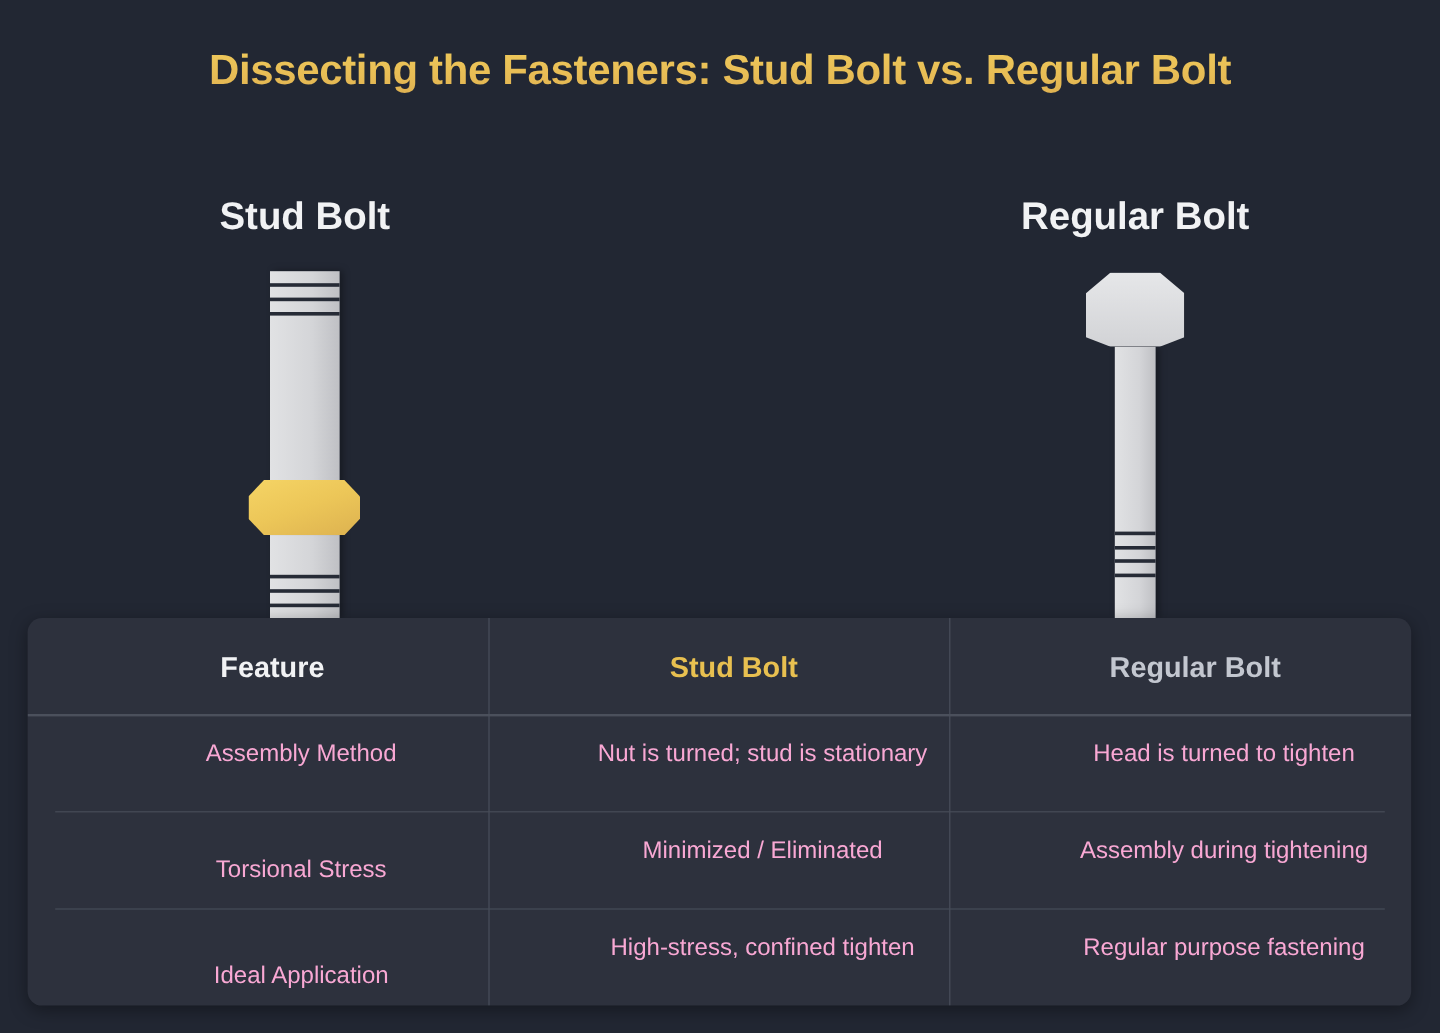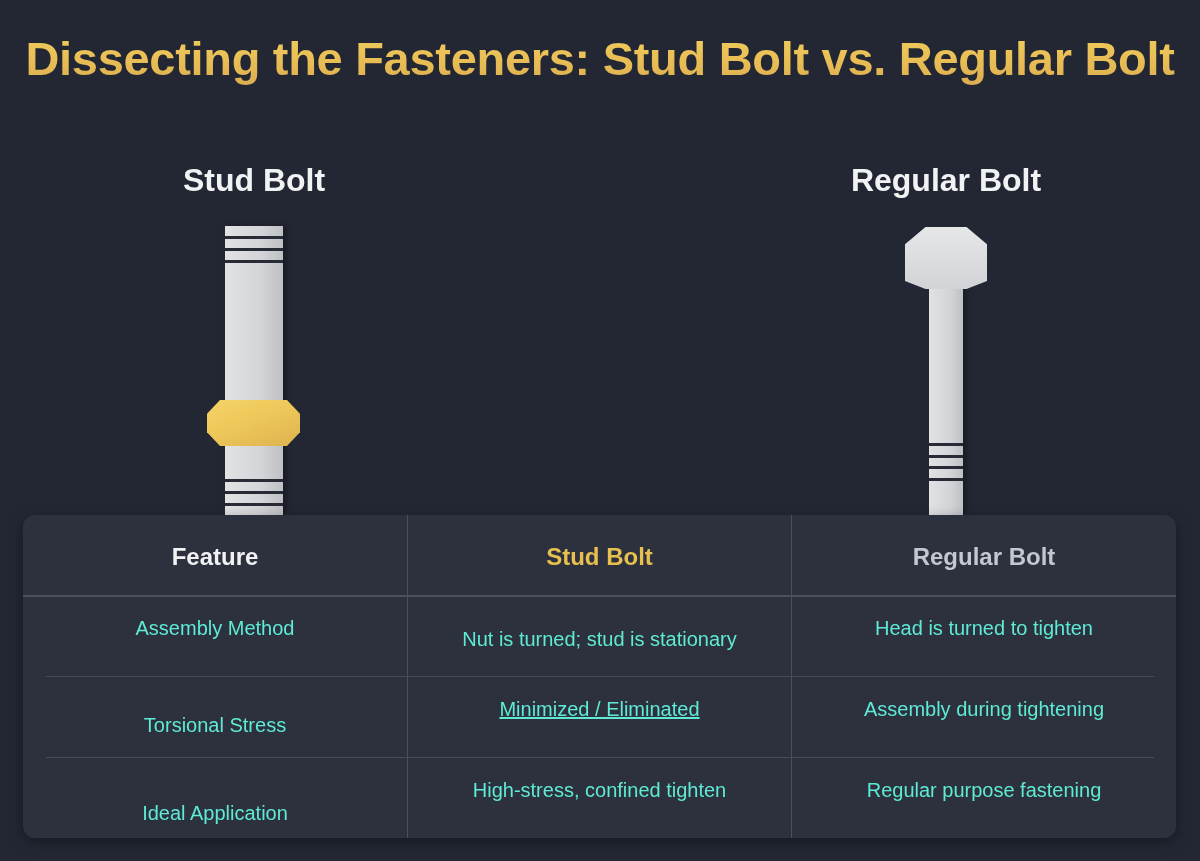--- a/index.html
+++ b/index.html
@@ -13,21 +13,21 @@
       position: relative;
       overflow: hidden;
       font-family: "Liberation Sans", "DejaVu Sans", sans-serif;
     }
     .title {
       position: absolute;
       left: 0;
       top: 28px;
       width: 1200px;
       text-align: center;
-      font-size: 47px;
+      font-size: 35px;
       font-weight: bold;
       letter-spacing: -0.3px;
       background: linear-gradient(180deg, #f2cf5e 0%, #e8bd55 55%, #d9aa50 100%);
       -webkit-background-clip: text;
       background-clip: text;
       color: transparent;
       line-height: 62px;
       white-space: nowrap;
     }
     .bolt-label {
@@ -114,25 +114,27 @@
       white-space: nowrap;
     }
     .cell.c0 { left: 0; width: 384px; }
     .cell.c1 { left: 385px; width: 383px; }
     .cell.c2 { left: 769px; width: 384px; }
     .hcell {
       top: 22px;
       font-size: 24px;
       font-weight: bold;
       line-height: 40px;
+      padding-left: 12px;
     }
     .dcell {
       font-size: 20px;
-      color: #5eead4;
+      color: #f9a8d4;
       line-height: 28px;
+      padding-left: 36px;
     }
   </style>
 </head>
 <body>
 
 <div class="title">Dissecting the Fasteners: Stud Bolt vs. Regular Bolt</div>
 
 <div class="bolt-label stud">Stud Bolt</div>
 <div>
   <div class="shaft" style="left:225px; top:226px; width:58px; height:289px;">
@@ -163,26 +165,26 @@
   <div class="hdr-line"></div>
   <div class="row-line" style="top:161px;"></div>
   <div class="row-line" style="top:242px;"></div>
 
   <div class="cell c0 hcell" style="color:#f1f2f4;">Feature</div>
   <div class="cell c1 hcell" style="color:#e8c050;">Stud Bolt</div>
   <div class="cell c2 hcell" style="color:#c3c7d0;">Regular Bolt</div>
 
   <div>
     <div class="cell c0 dcell" style="top:99px;">Assembly Method</div>
-    <div class="cell c1 dcell" style="top:110px;">Nut is turned; stud is stationary</div>
+    <div class="cell c1 dcell" style="top:99px;">Nut is turned; stud is stationary</div>
     <div class="cell c2 dcell" style="top:99px;">Head is turned to tighten</div>
   </div>
   <div>
     <div class="cell c0 dcell" style="top:180px;margin-top:16px;">Torsional Stress</div>
-    <div class="cell c1 dcell" style="top:180px;text-decoration:underline;">Minimized / Eliminated</div>
+    <div class="cell c1 dcell" style="top:180px;">Minimized / Eliminated</div>
     <div class="cell c2 dcell" style="top:180px;">Assembly during tightening</div>
   </div>
   <div>
     <div class="cell c0 dcell" style="top:261px;margin-top:23px;">Ideal Application</div>
     <div class="cell c1 dcell" style="top:261px;">High-stress, confined tighten</div>
     <div class="cell c2 dcell" style="top:261px;">Regular purpose fastening</div>
   </div>
 </div>
 
 </body></html>

